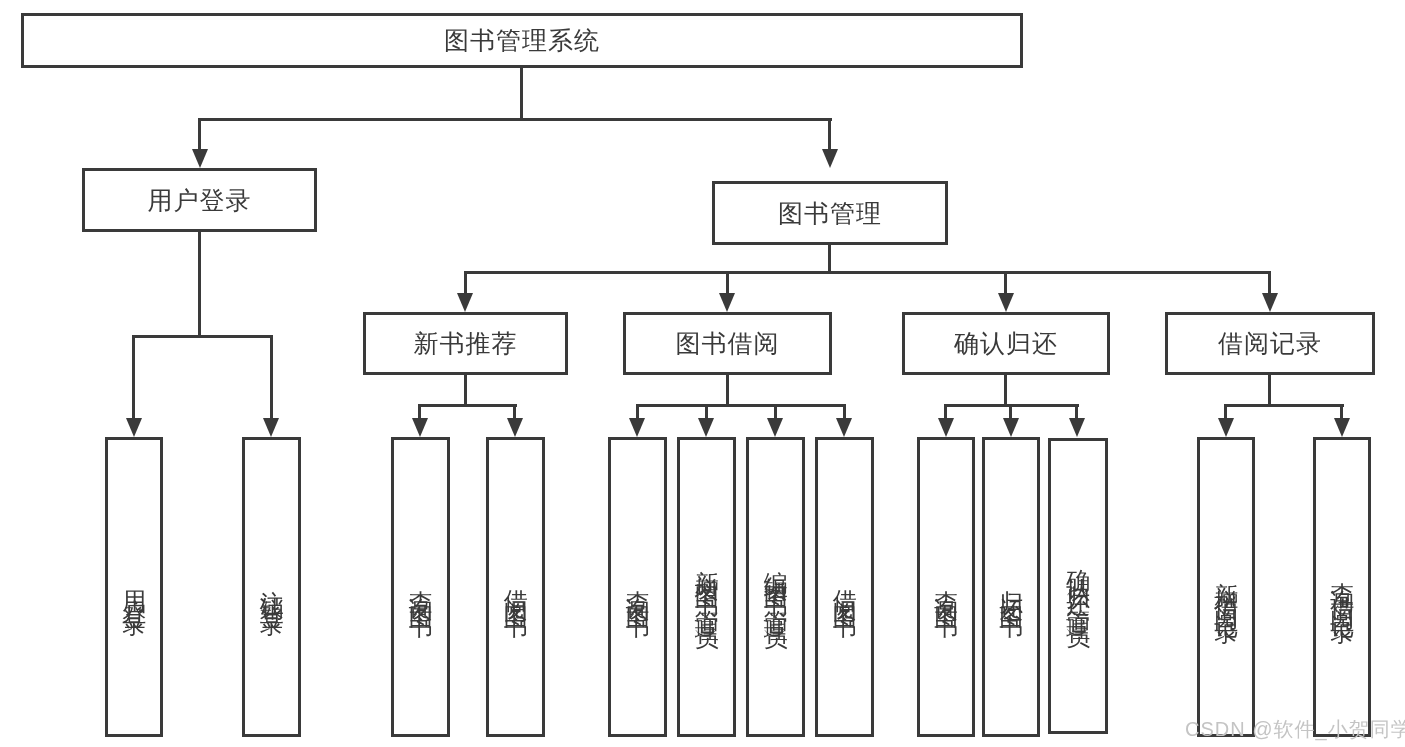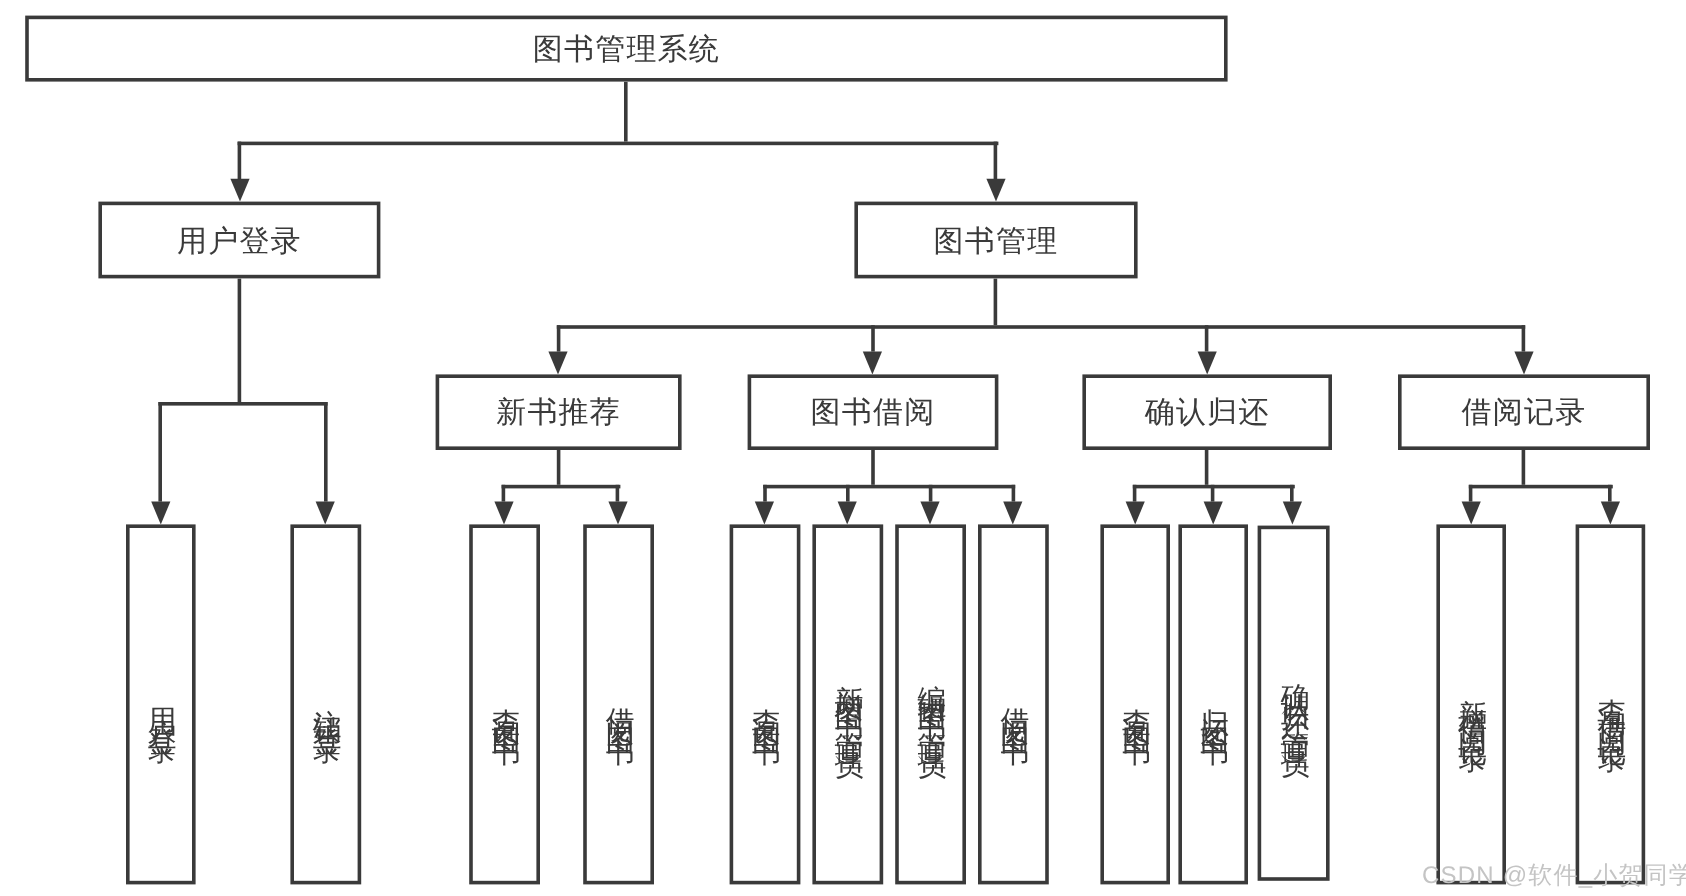--- a/index.html
+++ b/index.html
@@ -66,21 +66,21 @@
   <div class="box" style="left:21px;top:13px;width:1002px;height:55px">图书管理系统</div>
 
   <div class="vline" style="left:520px;top:68px;height:50px"></div>
   <div class="hline" style="left:198px;top:118px;width:634px"></div>
   <div class="vline" style="left:198px;top:118px;height:34px"></div>
   <div class="vline" style="left:828px;top:118px;height:34px"></div>
   <div class="arrow" style="left:192px;top:149px"></div>
   <div class="arrow" style="left:822px;top:149px"></div>
 
   <div class="box" style="left:82px;top:168px;width:235px;height:64px">用户登录</div>
-  <div class="box" style="left:712px;top:168px;width:236px;height:64px">图书管理</div>
+  <div class="box" style="left:712px;top:181px;width:236px;height:64px">图书管理</div>
 
   <div class="vline" style="left:198px;top:232px;height:103px"></div>
   <div class="hline" style="left:132px;top:335px;width:141px"></div>
   <div class="vline" style="left:132px;top:335px;height:83px"></div>
   <div class="vline" style="left:270px;top:335px;height:83px"></div>
   <div class="arrow" style="left:126px;top:418px"></div>
   <div class="arrow" style="left:263px;top:418px"></div>
 
   <div class="vline" style="left:828px;top:232px;height:39px"></div>
   <div class="hline" style="left:464px;top:271px;width:807px"></div>

